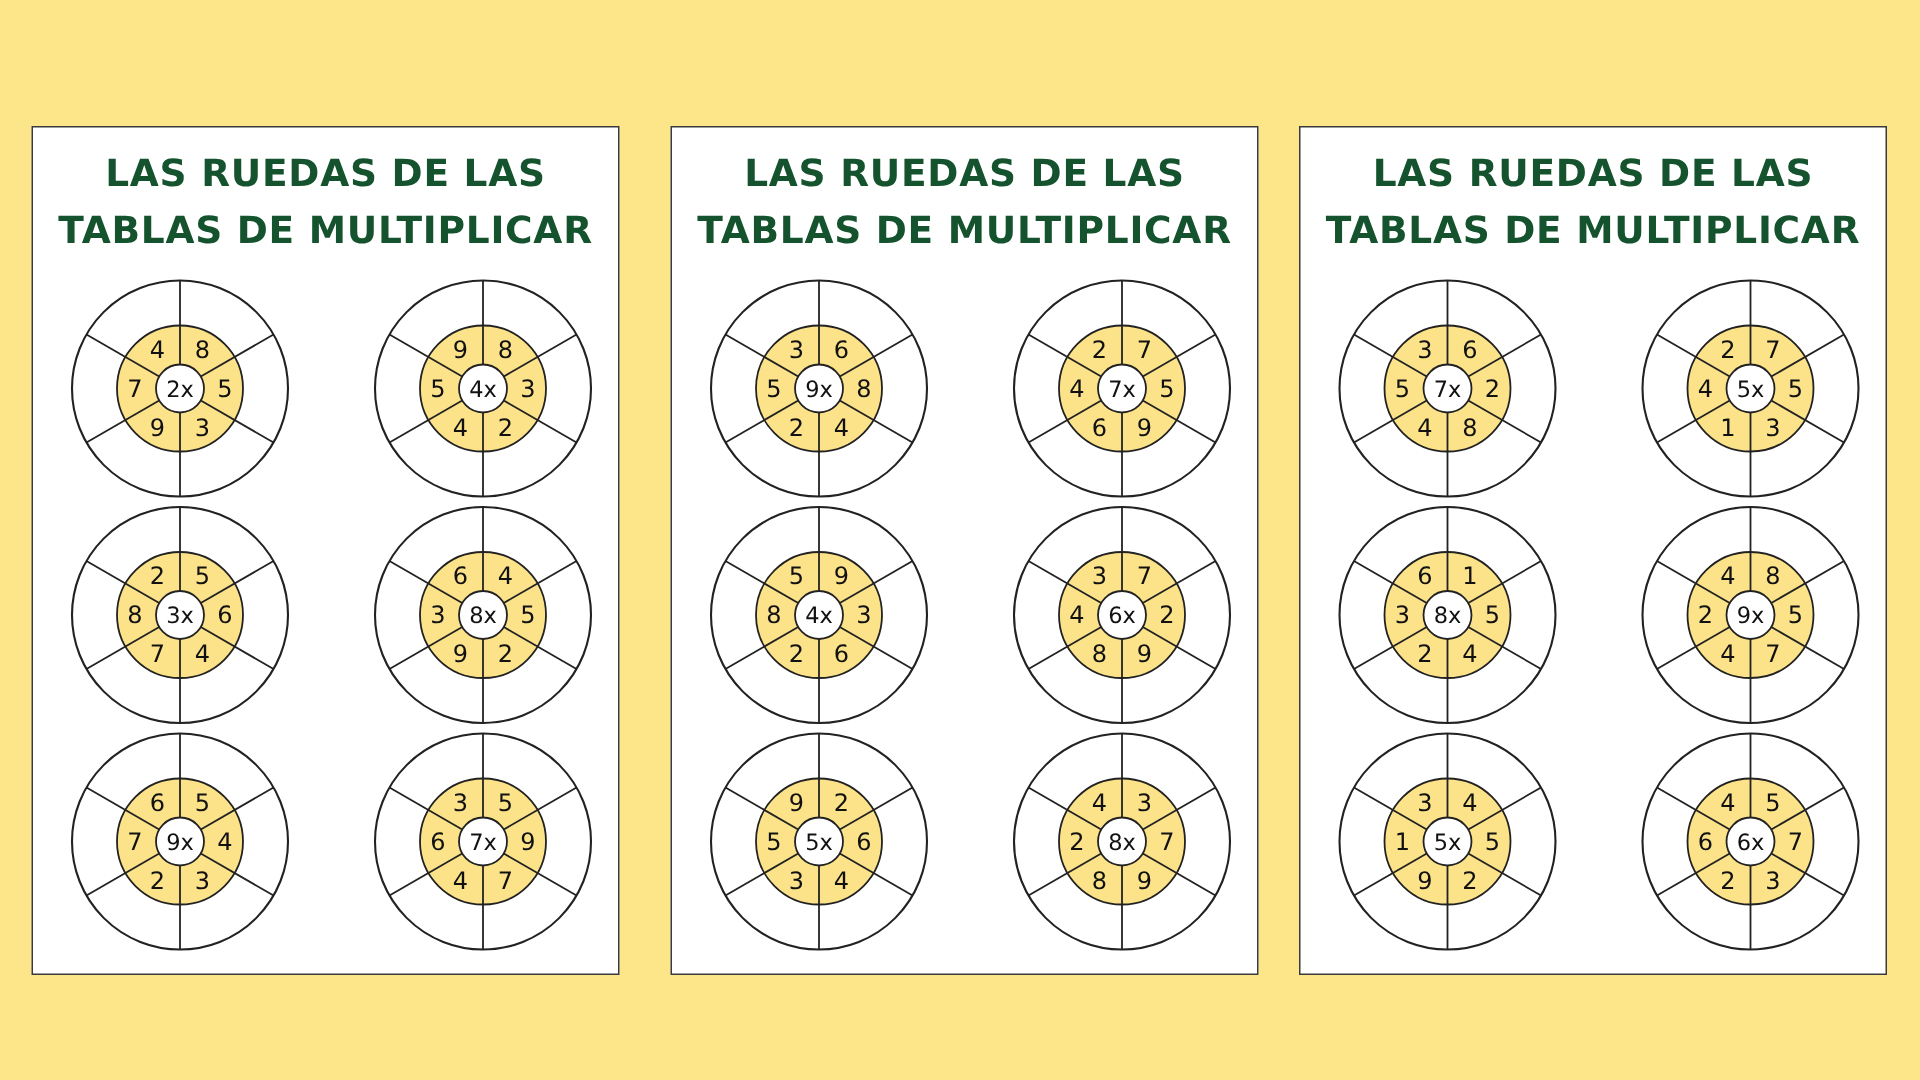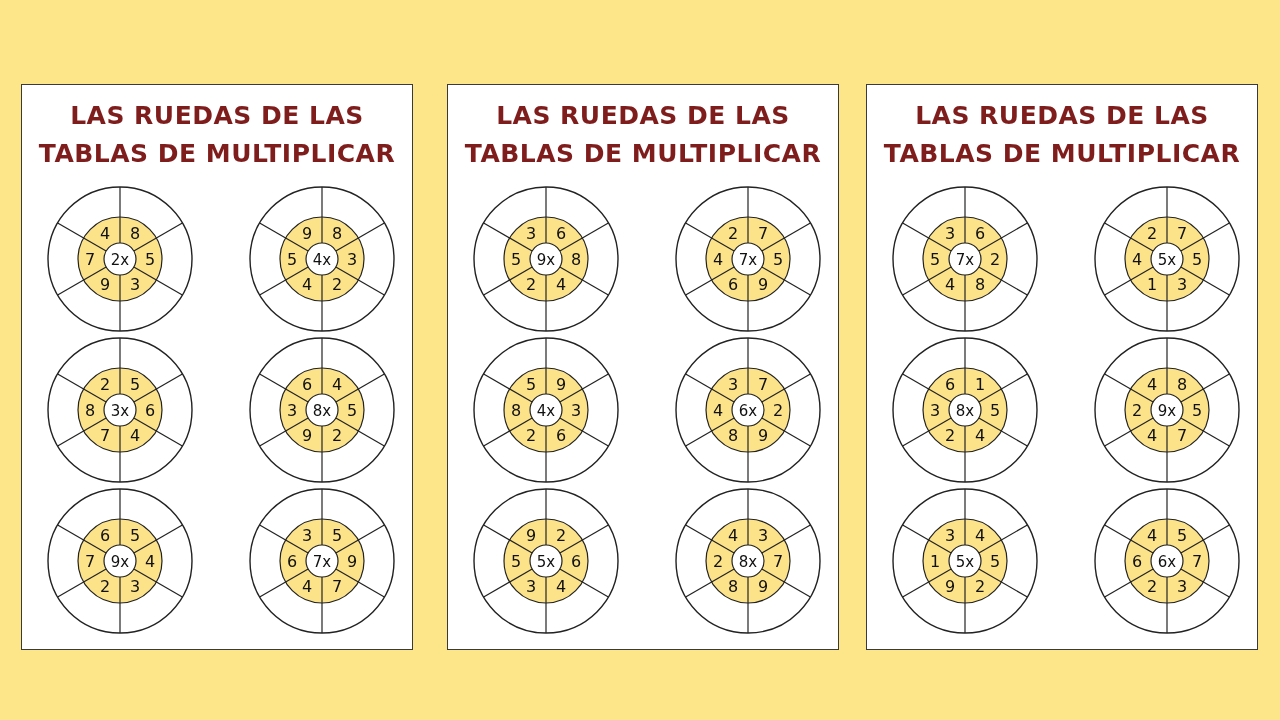--- a/index.html
+++ b/index.html
@@ -27,21 +27,21 @@
       position: absolute;
       left: 0;
       right: 0;
       top: 12px;
       text-align: center;
       font-family: "DejaVu Sans", sans-serif;
       font-weight: bold;
       font-size: 25px;
       line-height: 38px;
       letter-spacing: 0.5px;
-      color: #7f1d1d;
+      color: #14532d;
     }
     .sheet-title span {
       display: block;
     }
     .wheel {
       position: absolute;
       width: 148px;
       height: 148px;
     }
     .wheel svg {

